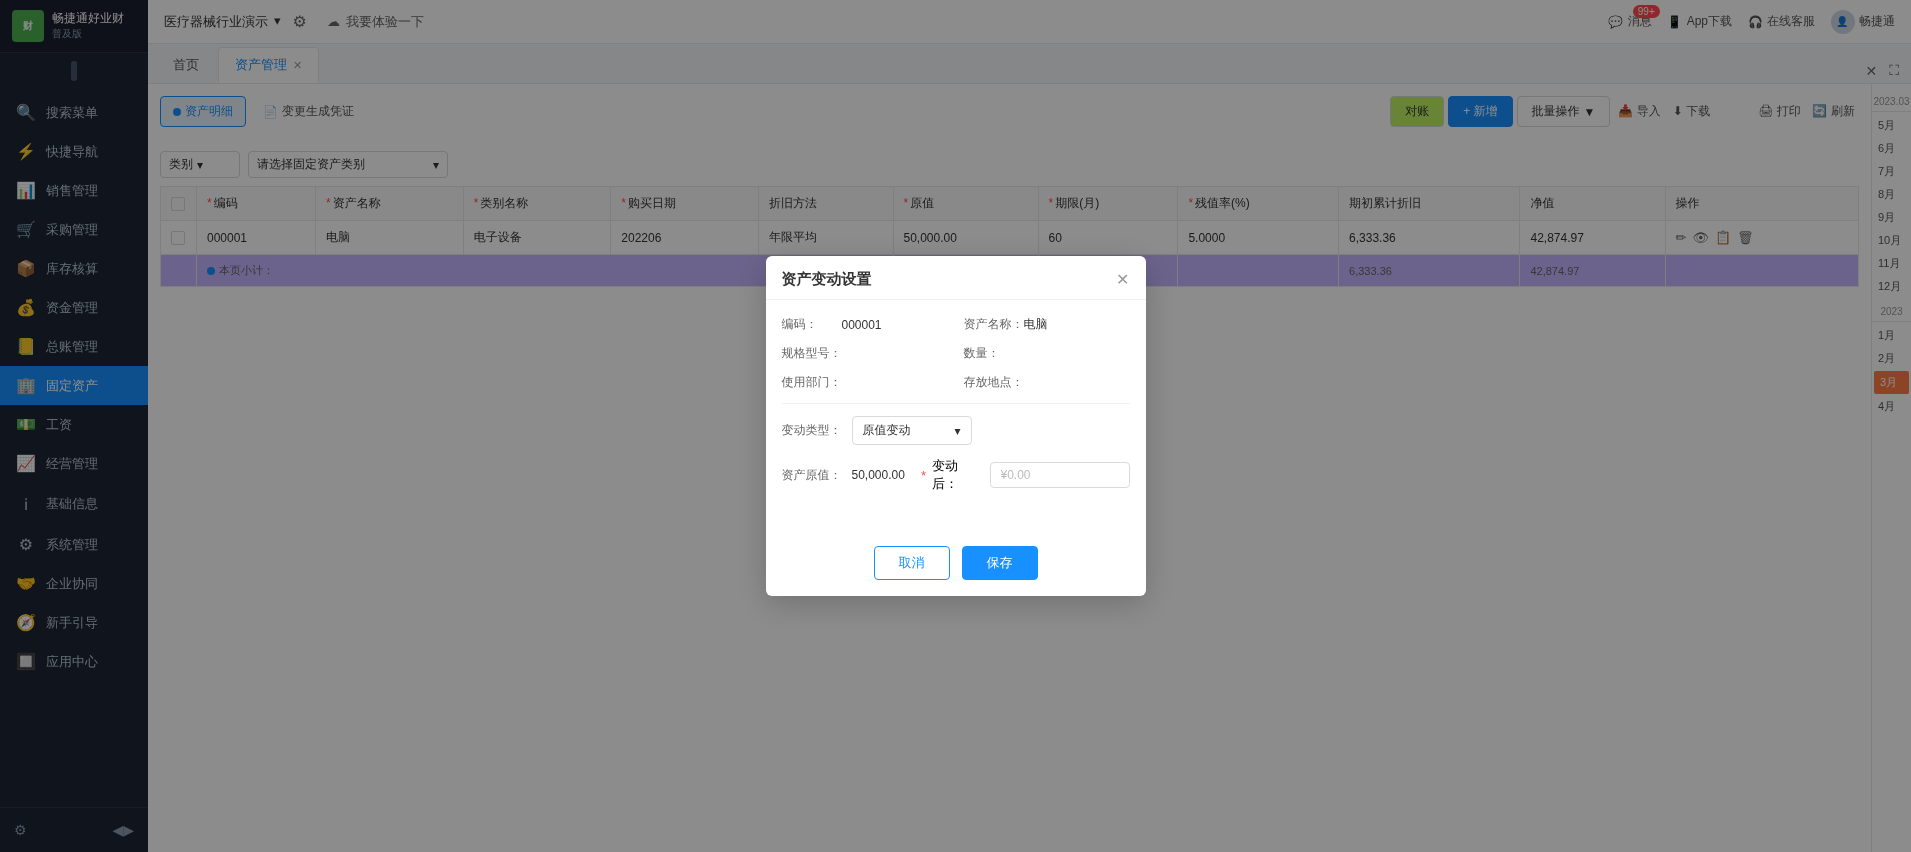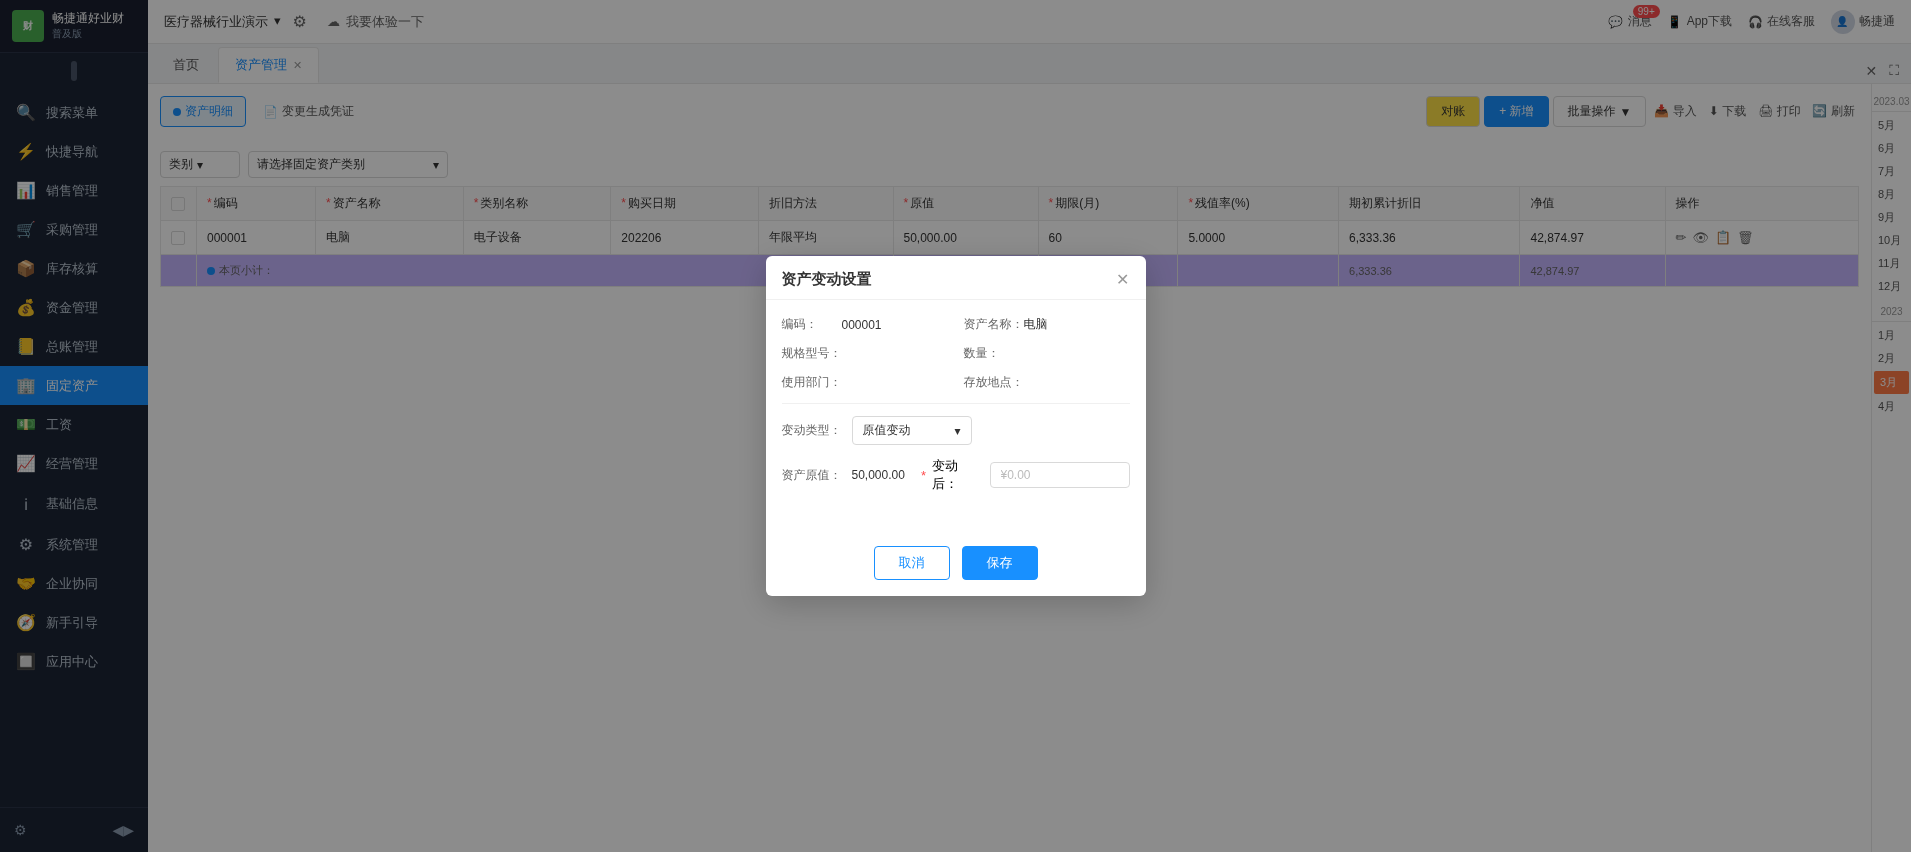--- a/index.html
+++ b/index.html
@@ -47,21 +47,21 @@
     
     .page { flex: 1; background: #fff; overflow: auto; padding: 12px; }
 
     
     .page-toolbar { display: flex; align-items: center; gap: 4px; margin-bottom: 12px; }
     .btn-tab { display: flex; align-items: center; gap: 4px; padding: 6px 12px; border-radius: 4px; cursor: pointer; font-size: 12px; border: 1px solid transparent; }
     .btn-tab.active-tab { background: #e8f4fe; color: #1890ff; border-color: #1890ff; }
     .btn-tab.normal-tab { background: transparent; color: #555; border-color: transparent; }
     .btn-tab .dot { width: 8px; height: 8px; background: #1890ff; border-radius: 50%; }
     .spacer { flex: 1; }
-    .btn { padding: 6px 14px; border-radius: 4px; cursor: pointer; font-size: 12px; border: 1px solid #d9d9d9; background: #fde047; color: #333; display: flex; align-items: center; gap: 4px; }
+    .btn { padding: 6px 14px; border-radius: 4px; cursor: pointer; font-size: 12px; border: 1px solid #d9d9d9; background: #bef264; color: #333; display: flex; align-items: center; gap: 4px; }
     .btn.primary { background: #1890ff; color: #fff; border-color: #1890ff; }
     .btn.batch { background: #fff; color: #333; border-color: #d9d9d9; }
     .btn-icon { color: #555; cursor: pointer; font-size: 12px; }
 
     
     .filter-bar { display: flex; align-items: center; gap: 8px; margin-bottom: 8px; margin-top: 24px; }
     .select-box { display: flex; align-items: center; gap: 4px; border: 1px solid #d9d9d9; border-radius: 4px; padding: 4px 8px; font-size: 12px; color: #333; cursor: pointer; background: #fff; min-width: 80px; }
     .select-box-wide { min-width: 200px; }
 
     
@@ -261,21 +261,21 @@
         </button>
         <button class="btn primary">
           <span>+ 新增</span>
         </button>
         <button class="btn batch">
           <span>批量操作</span>
           <span>▼</span>
         </button>
         <span class="btn-icon" style="padding:0 4px;">📥 <span>导入</span></span>
         <span class="btn-icon" style="padding:0 4px;">⬇ <span>下载</span></span>
-        <span class="btn-icon" style="padding:0 4px;">🖨 <span>打印</span></span>
+        <span class="btn-icon" style="padding:0 4px;margin-left:36px;">🖨 <span>打印</span></span>
         <span class="btn-icon" style="padding:0 4px;">🔄 <span>刷新</span></span>
       </div>
 
       <div class="filter-bar">
         <div class="select-box">
           <span>类别</span>
           <span>▾</span>
         </div>
         <div class="select-box select-box-wide">
           <span>请选择固定资产类别</span>

